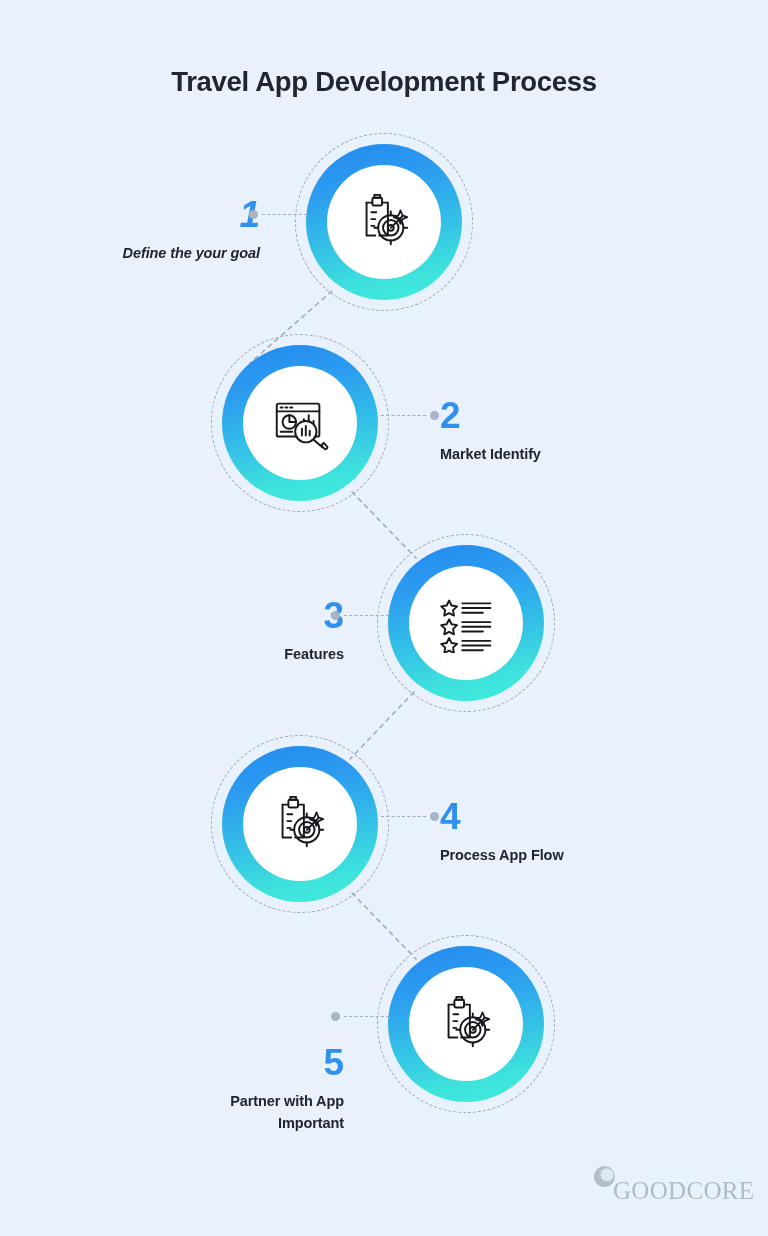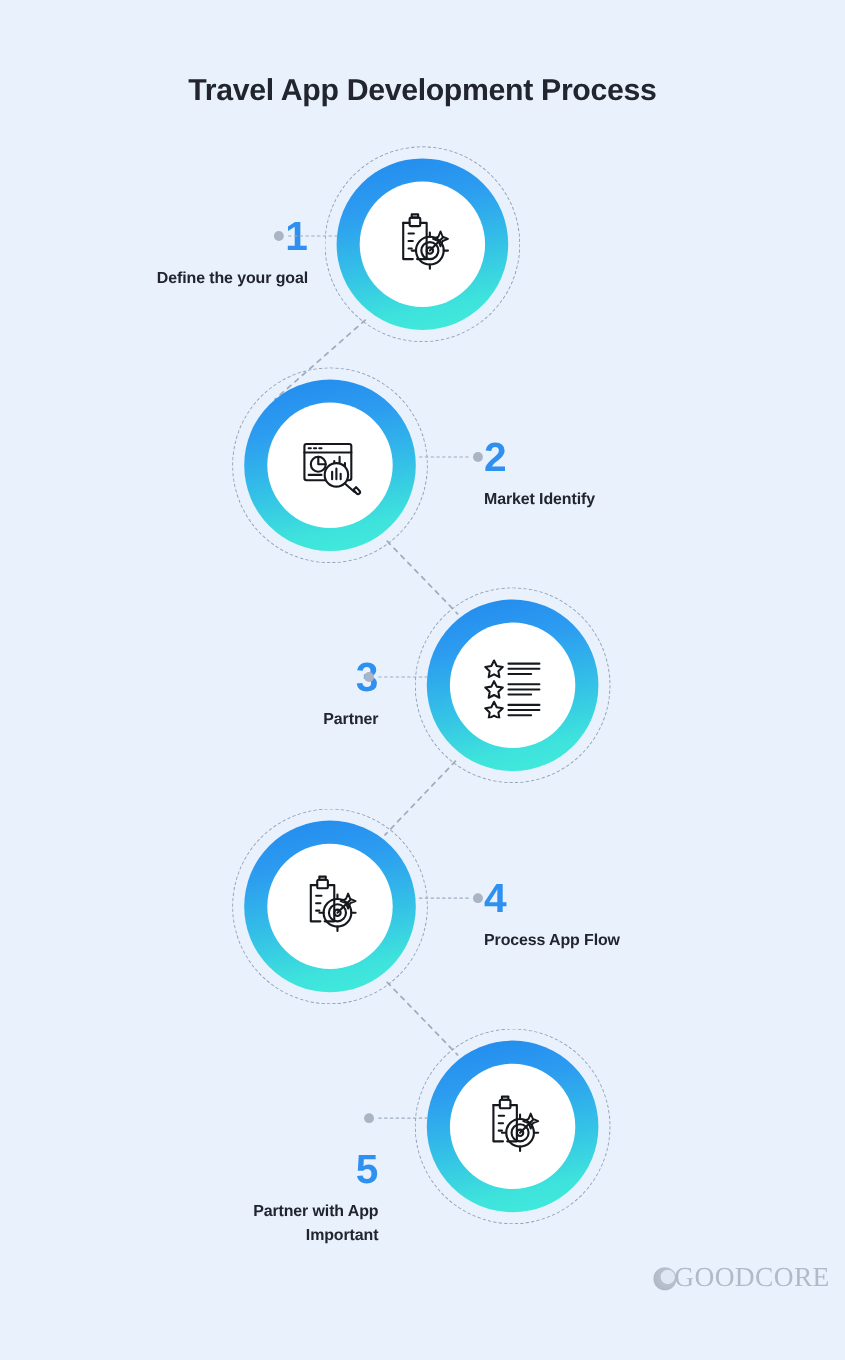--- a/index.html
+++ b/index.html
@@ -153,20 +153,21 @@
     border-radius: 50%;
     background: radial-gradient(circle at 62% 42%, #d4dde8 0%, #d4dde8 34%, #7f8a99 38%, #5c6776 100%);
     margin-right: -2px;
     flex: 0 0 auto;
   }
   #logo .word {
     font-family: "Liberation Serif", serif;
     font-size: 25px;
     letter-spacing: 0.3px;
     color: #6f7a8a;
+    margin-top: 29px;
   }
 </style>
 </head>
 <body>
 
 <div id="page">
 
   <div id="title">Travel App Development Process</div>
 
   <svg id="connectors" viewBox="0 0 768 1236" width="768" height="1236">
@@ -194,21 +195,21 @@
           <circle cx="39" cy="38" r="13"></circle>
           <circle cx="39" cy="38" r="8"></circle>
           <circle cx="39" cy="38" r="3"></circle>
           <path d="M39 25v-4M39 55v-4M26 38h-4M56 38h-4"></path>
           <path d="M39 38l12-12"></path>
           <path d="M49 20l2 5 5 2-5 2-2 5-2-5-5-2 5-2z" stroke-width="1.8"></path>
         </svg>
       </span>
     </div>
   </div>
-  <div class="steplabel right-aligned" style="left:20px; top:196px;">
+  <div class="steplabel right-aligned" style="left:0; top:196px;font-style:italic;">
     <div class="num">1</div>
     <div class="cap">Define the your goal</div>
   </div>
   <div class="stub" style="left:249px; top:209px; width:58px;">
     <div class="dot"></div>
     <div class="dashes"></div>
   </div>
 
   <div class="node" style="left:222px; top:345px;">
     <div class="dashring"></div>
@@ -252,21 +253,21 @@
           <path d="M28 11h30M28 16h30M28 21h22"></path>
           <path d="M28 31h30M28 36h30M28 41h22"></path>
           <path d="M28 51h30M28 56h30M28 61h22"></path>
         </svg>
       </span>
     </div>
   </div>
   <div class="steplabel right-aligned" style="left:84px; top:597px;">
     <div class="num">3</div>
     <div class="cap">
-      <div>Partner</div>
+      <div>Features</div>
     </div>
   </div>
   <div class="stub" style="left:331px; top:610px; width:58px;">
     <div class="dot"></div>
     <div class="dashes"></div>
   </div>
 
   <div class="node" style="left:222px; top:746px;">
     <div class="dashring"></div>
     <div class="ring"></div>

